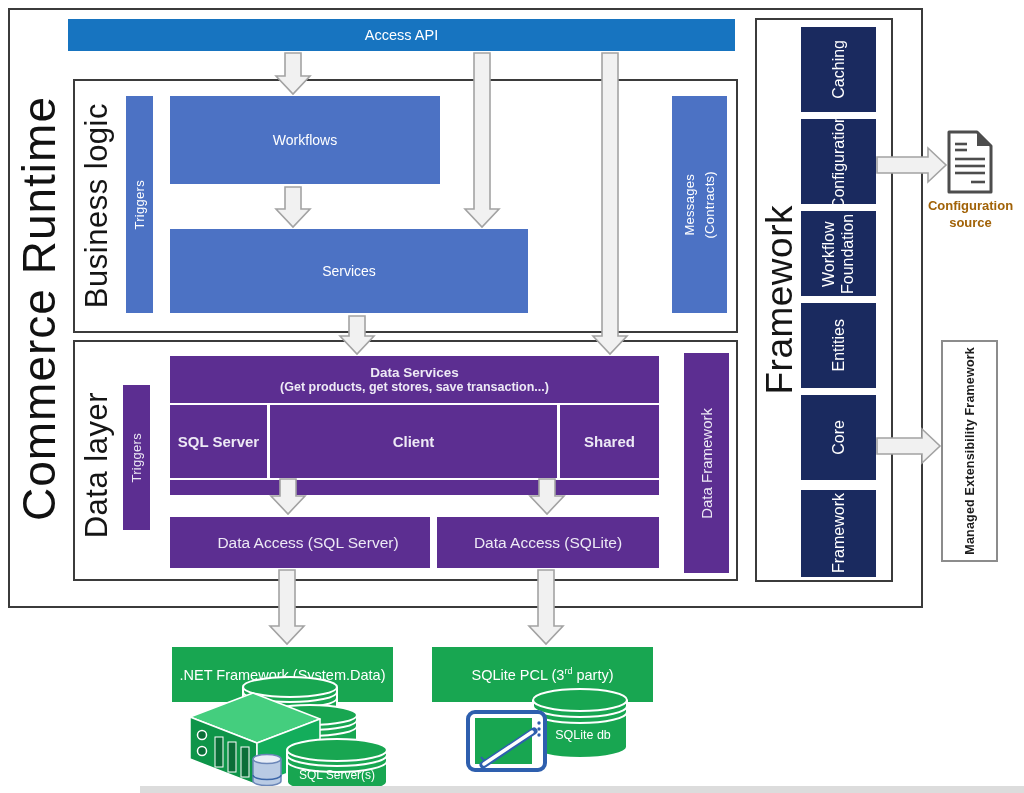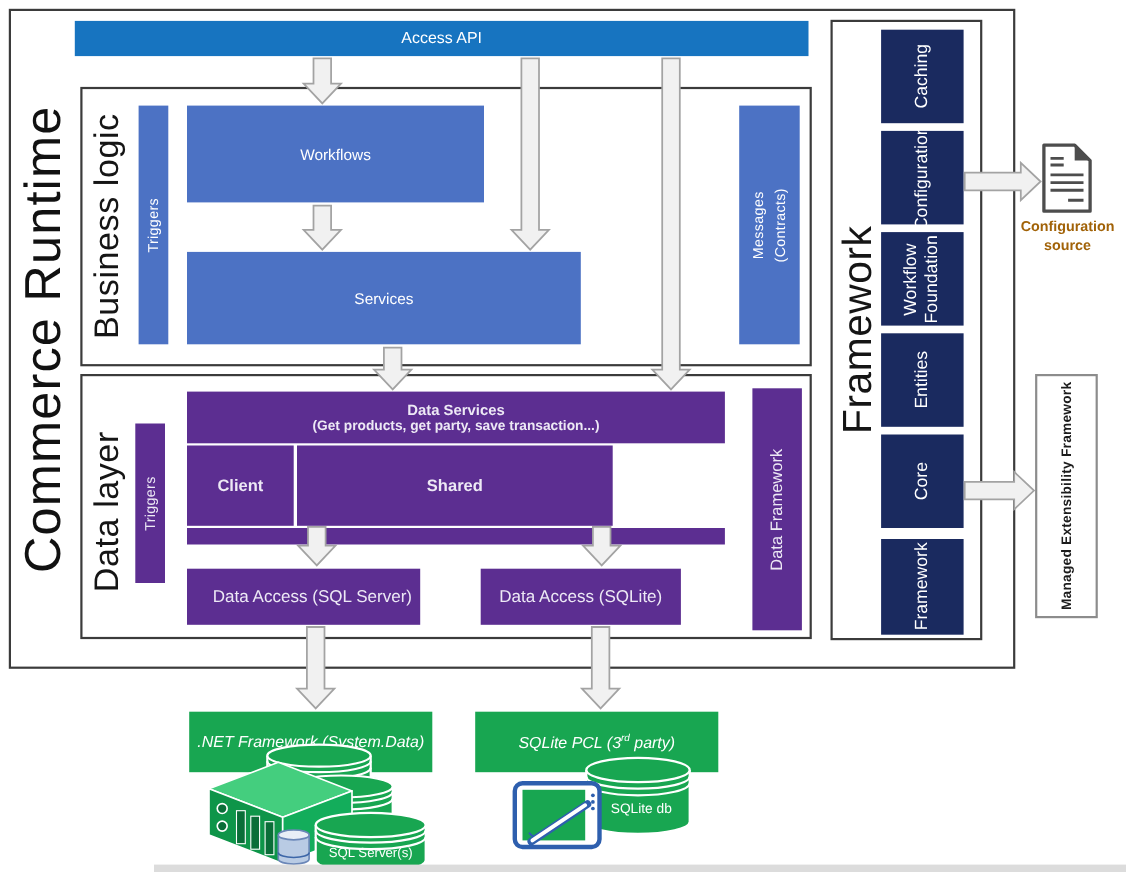--- a/index.html
+++ b/index.html
@@ -12,21 +12,21 @@
   .vtext{writing-mode:vertical-rl;transform:rotate(180deg);text-orientation:mixed;white-space:nowrap;}
   .vwrap{writing-mode:vertical-rl;transform:rotate(180deg);text-orientation:mixed;text-align:center;}
   .fill-center{display:flex;align-items:center;justify-content:center;flex-direction:column;text-align:center;}
   .cr-title{font-size:46px;font-weight:300;letter-spacing:1px;color:#111;}
   .section-title{font-size:31px;font-weight:300;letter-spacing:.5px;color:#151515;}
   .fw-title{font-size:37px;font-weight:300;letter-spacing:.5px;color:#151515;}
   .bluebar{background:var(--client-blue);color:#fff;}
   .midblue{background:var(--mid-blue);color:#fff;}
   .purple{background:var(--purple);color:#EDE9F5;}
   .navy{background:var(--navy);color:#fff;}
-  .green{background:var(--green);color:#fff;font-style:italic;}
+  .green{background:var(--green);color:#fff;}
   .box-title{font-size:14px;line-height:1.35;}
   .box-sub{font-size:12.5px;line-height:1.35;}
   .vsmall{font-size:13px;letter-spacing:.3px;}
   .ds-grid{display:grid;grid-template-columns:97px 287px 99px;grid-template-rows:47px 73px 15px;
            gap:2px 3px;}
   .ds-grid > div{background:var(--purple);color:#EDE9F5;}
   .ds-header{grid-column:1 / span 3;}
   .ds-strip{grid-column:1 / span 3;}
   .cell-label{font-size:15px;}
   .fw-item{position:absolute;left:801px;width:75px;height:85px;display:flex;align-items:center;justify-content:center;}
@@ -89,35 +89,38 @@
     <span class="vtext section-title">Data layer</span>
   </div>
 
   <div class="abs purple fill-center" style="left:123px;top:385px;width:27px;height:145px;">
     <span class="vtext vsmall" style="color:#EDE9F5;">Triggers</span>
   </div>
 
   <div class="abs ds-grid" style="left:170px;top:356px;width:489px;height:139px;font-weight:bold;">
     <div class="ds-header fill-center">
       <span style="font-size:13.5px;">Data Services</span>
-      <span style="font-size:12.5px;">(Get products, get party, save transaction...)</span>
+      <span style="font-size:12.5px;">(Get products, get stores, save transaction...)</span>
+    </div>
+    <div class="fill-center">
+      <span class="cell-label">SQL Server</span>
     </div>
     <div class="fill-center">
       <span class="cell-label">Client</span>
     </div>
     <div class="fill-center">
       <span class="cell-label">Shared</span>
     </div>
     <div class="ds-strip"></div>
   </div>
 
-  <div class="abs purple fill-center" style="left:170px;top:517px;width:212px;height:51px;padding-left:16px;">
+  <div class="abs purple fill-center" style="left:170px;top:517px;width:260px;height:51px;padding-left:16px;">
     <span style="font-size:15.5px;">Data Access (SQL Server)</span>
   </div>
-  <div class="abs purple fill-center" style="left:437px;top:517px;width:182px;height:51px;">
+  <div class="abs purple fill-center" style="left:437px;top:517px;width:222px;height:51px;">
     <span style="font-size:15.5px;">Data Access (SQLite)</span>
   </div>
 
   <div class="abs purple fill-center" style="left:684px;top:353px;width:45px;height:220px;">
     <span class="vtext" style="font-size:15px;">Data Framework</span>
   </div>
 
   <div class="abs border-box" style="left:755px;top:18px;width:138px;height:564px;"></div>
   <div class="vlabel" style="left:757px;top:20px;width:46px;height:560px;">
     <span class="vtext fw-title">Framework</span>

